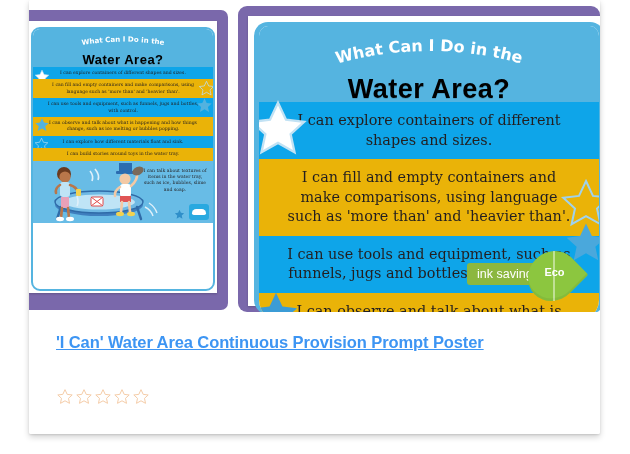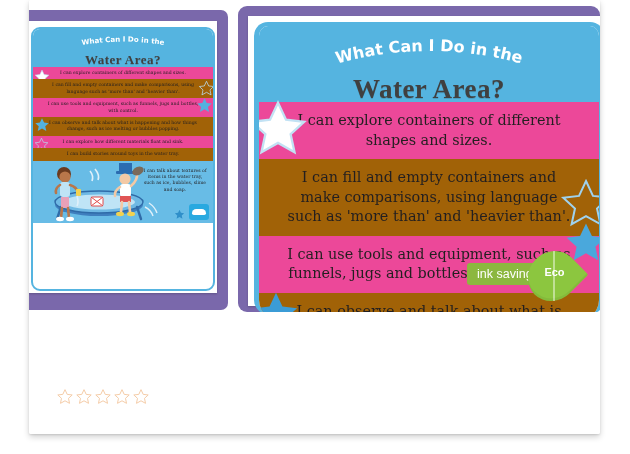--- a/index.html
+++ b/index.html
@@ -77,39 +77,39 @@
     position: relative;
   }
   #poster-left .poster-head  { padding: 6px 4px 6px; height: 38px; box-sizing: border-box;}
   #poster-right .poster-head { padding: 12px 4px 10px; height: 76px; box-sizing: border-box;}
 
   .head-arc {
     display: block;
     width: 100%;
   }
   .head-main {
-    font-family: Liberation Serif, serif;
+    font-family: Liberation Sans, sans-serif;
     font-weight: bold;
-    color: #404040;
+    color: #000000;
     text-shadow: 0 1px 0 rgba(0,0,0,0.13);
     letter-spacing: .5px;
   }
   #poster-left .head-main  { font-size: 13px; line-height: 15px; margin-top: 1px;}
   #poster-right .head-main { font-size: 27px; line-height: 30px; margin-top: 2px;}
 
   
   .stmt {
     position: relative;
     text-align: center;
     font-family: "DejaVu Serif", serif;
     color: #231f20;
     box-sizing: border-box;
   }
-  .stmt.band  { background: #ec4899; }
-  .stmt.plain { background: #a16207; }
+  .stmt.band  { background: #0ea5e9; }
+  .stmt.plain { background: #eab308; }
 
   #poster-left .stmt  { font-size: 4.6px; line-height: 6.4px; padding: 3px 9px; }
   #poster-right .stmt { font-size: 14.4px; line-height: 19.5px; padding: 9px 24px; }
 
   
   .star {
     position: absolute;
     display: block;
     pointer-events: none;
   }
@@ -385,20 +385,21 @@
 
     <div id="eco-badge">
       <div id="eco-leaf"></div>
       <div id="eco-pill">ink saving</div>
       <div id="eco-leaf-vein"></div>
       <div id="eco-leaf-label">Eco</div>
     </div>
   </div>
 
   <div id="card-body">
+    <a id="resource-title" href="#">'I Can' Water Area Continuous Provision Prompt Poster</a>
 
     <div id="rating">
       <svg class="rating-star" width="18" height="18" viewBox="0 0 24 24">
         <path d="M12 2.2l2.95 6.3 6.65.75-4.95 4.55 1.4 6.65L12 17.05 5.95 20.45l1.4-6.65L2.4 9.25l6.65-.75z" fill="none" stroke="#f4cba6" stroke-width="1.3" stroke-linejoin="round"></path>
         </svg>
       <svg class="rating-star" width="18" height="18" viewBox="0 0 24 24">
         <path d="M12 2.2l2.95 6.3 6.65.75-4.95 4.55 1.4 6.65L12 17.05 5.95 20.45l1.4-6.65L2.4 9.25l6.65-.75z" fill="none" stroke="#f4cba6" stroke-width="1.3" stroke-linejoin="round"></path>
         </svg>
       <svg class="rating-star" width="18" height="18" viewBox="0 0 24 24">
         <path d="M12 2.2l2.95 6.3 6.65.75-4.95 4.55 1.4 6.65L12 17.05 5.95 20.45l1.4-6.65L2.4 9.25l6.65-.75z" fill="none" stroke="#f4cba6" stroke-width="1.3" stroke-linejoin="round"></path>

